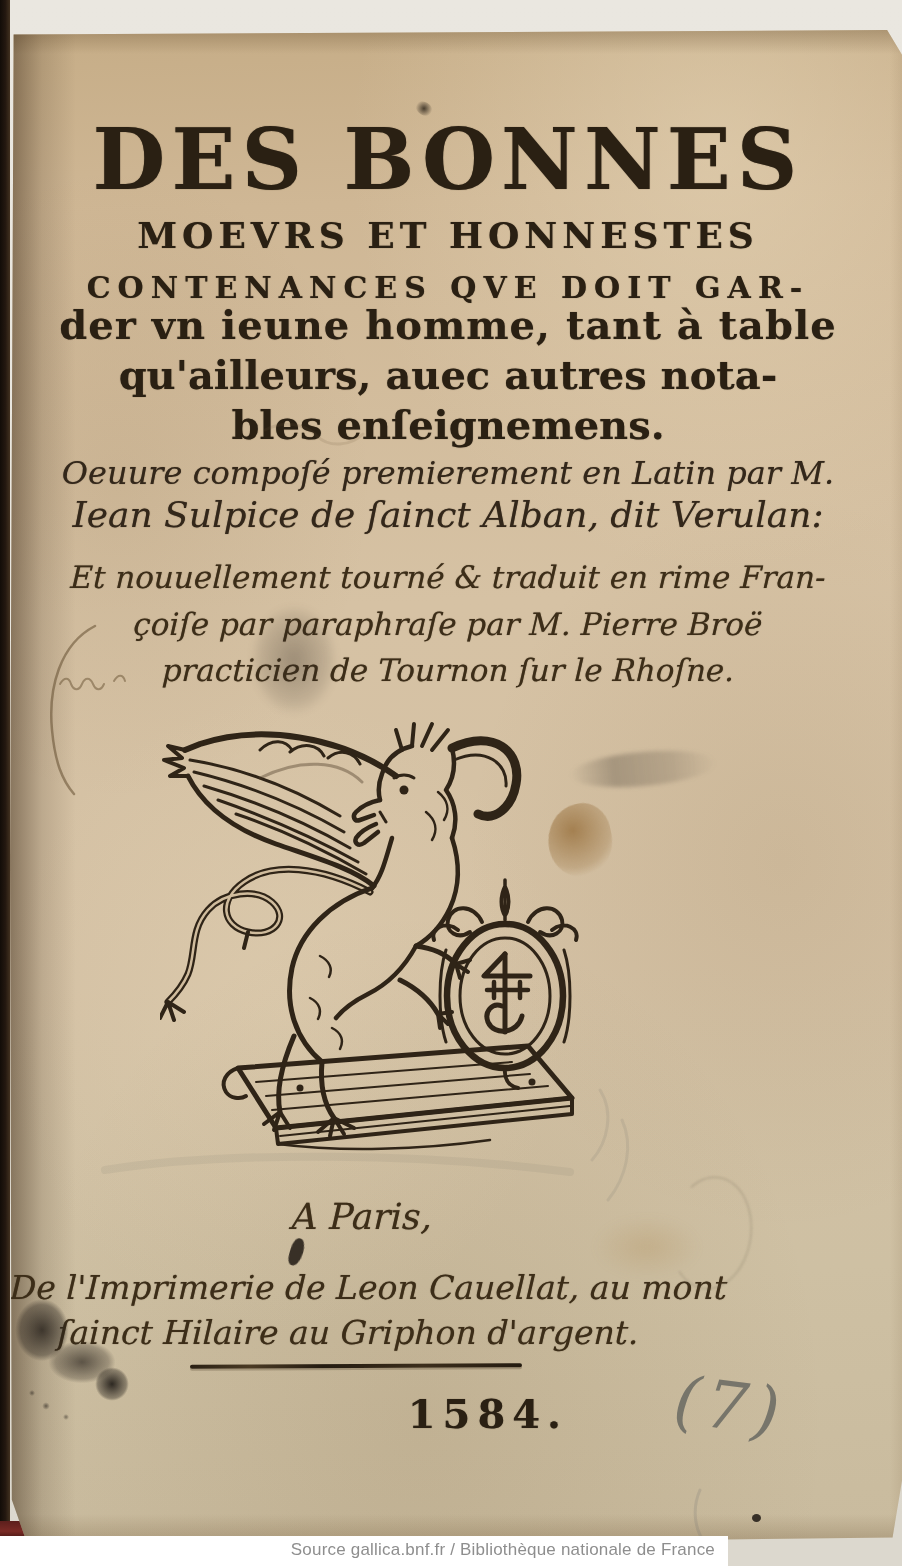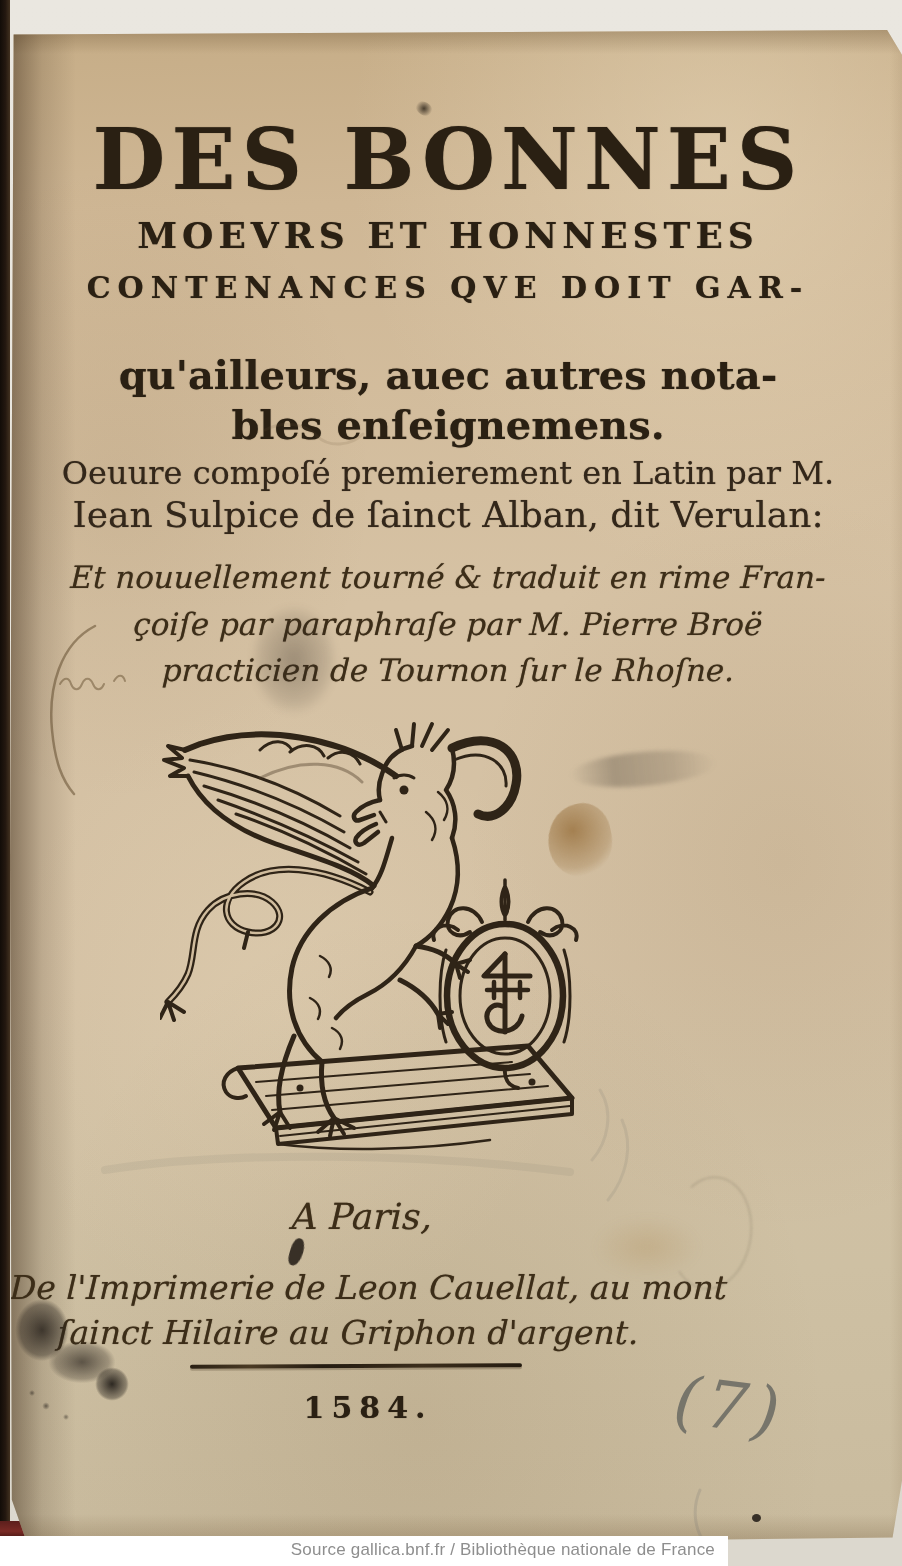--- a/index.html
+++ b/index.html
@@ -30,36 +30,36 @@
       linear-gradient(0deg, rgba(104,80,48,0.28), transparent 28px);}
   
   .tl{position:absolute;left:20px;width:836px;text-align:center;color:#2a2013;
       white-space:nowrap;text-shadow:0 0 1px rgba(40,30,16,0.55);}
   .t1{top:80px;font-size:84px;font-weight:bold;letter-spacing:6px;}
   .t2{top:184px;font-size:36px;font-weight:bold;letter-spacing:5px;}
   .t3{top:240px;font-size:30px;font-weight:bold;letter-spacing:7px;}
   .t4{top:271px;font-size:40px;font-weight:bold;letter-spacing:1px;}
   .t5{top:321px;font-size:40px;font-weight:bold;}
   .t6{top:371px;font-size:40px;font-weight:bold;}
-  .it{font-weight:normal;color:#33271a;}
+  .it{font-style:italic;font-weight:normal;color:#33271a;}
   .it1{top:424px;font-size:32px;}
   .it2{top:464px;font-size:36px;}
   .civ{font-style:italic;color:#3c2d18;transform:skewX(-2deg);
        text-shadow:0 0 1px rgba(50,36,18,0.6);}
   .civ1{top:529px;font-size:31px;}
   .civ2{top:576px;font-size:31px;}
   .civ3{top:622px;font-size:31px;}
   .imprint-col{left:0;width:676px;}
   .place{top:1166px;left:152px;width:400px;font-size:36px;}
   .imp1{top:1238px;font-size:33px;}
   .imp2{top:1283px;font-size:33px;}
   .rule{position:absolute;left:180px;top:1334px;width:332px;height:4px;
         background:linear-gradient(90deg,#2a2013 0%,#4a3a24 18%,#241b10 40%,#3c2e1c 70%,#241b10 100%);
         border-radius:2px;box-shadow:0 2px 0 rgba(60,44,24,0.25);transform:rotate(-0.3deg);}
-  .year{top:1360px;left:158px;width:400px;font-size:30px;font-weight:bold;letter-spacing:7px;}
+  .year{top:1360px;left:158px;width:400px;font-size:40px;font-weight:bold;letter-spacing:7px;text-align:right;}
   .annotation{position:absolute;left:664px;top:1338px;font-size:66px;font-style:italic;
       color:rgba(104,104,98,0.85);transform:rotate(7deg);letter-spacing:6px;
       text-shadow:none;font-family:"DejaVu Serif",serif;}
   
   .mark{position:absolute;pointer-events:none;}
   .ink-blot{left:2px;top:1268px;width:150px;height:135px;filter:blur(0.6px);
     background:
      radial-gradient(36px 42px at 30px 32px, rgba(40,34,28,0.85), rgba(40,34,28,0.40) 60%, transparent 74%),
      radial-gradient(44px 28px at 70px 64px, rgba(40,34,28,0.68), rgba(40,34,28,0.28) 60%, transparent 76%),
      radial-gradient(21px 21px at 100px 86px, rgba(28,24,20,0.9), rgba(28,24,20,0.35) 68%, transparent 80%),
@@ -99,20 +99,21 @@
 <div class="scene">
 
   <div class="binding-left"></div>
   <div class="binding-red"></div>
 
   <div class="page">
 
     <div class="tl t1">DES BONNES</div>
     <div class="tl t2">MOEVRS ET HONNESTES</div>
     <div class="tl t3">CONTENANCES QVE DOIT GAR-</div>
+    <div class="tl t4">der vn ieune homme, tant à table</div>
     <div class="tl t5">qu'ailleurs, auec autres nota-</div>
     <div class="tl t6">bles enſeignemens.</div>
 
     <div class="tl it it1">Oeuure compoſé premierement en Latin par M.</div>
     <div class="tl it it2">Iean Sulpice de ſainct Alban, dit Verulan:</div>
 
     <div class="tl civ civ1">Et nouuellement tourné &amp; traduit en rime Fran-</div>
     <div class="tl civ civ2">çoiſe par paraphraſe par M. Pierre Broë</div>
     <div class="tl civ civ3">practicien de Tournon ſur le Rhoſne.</div>
 

